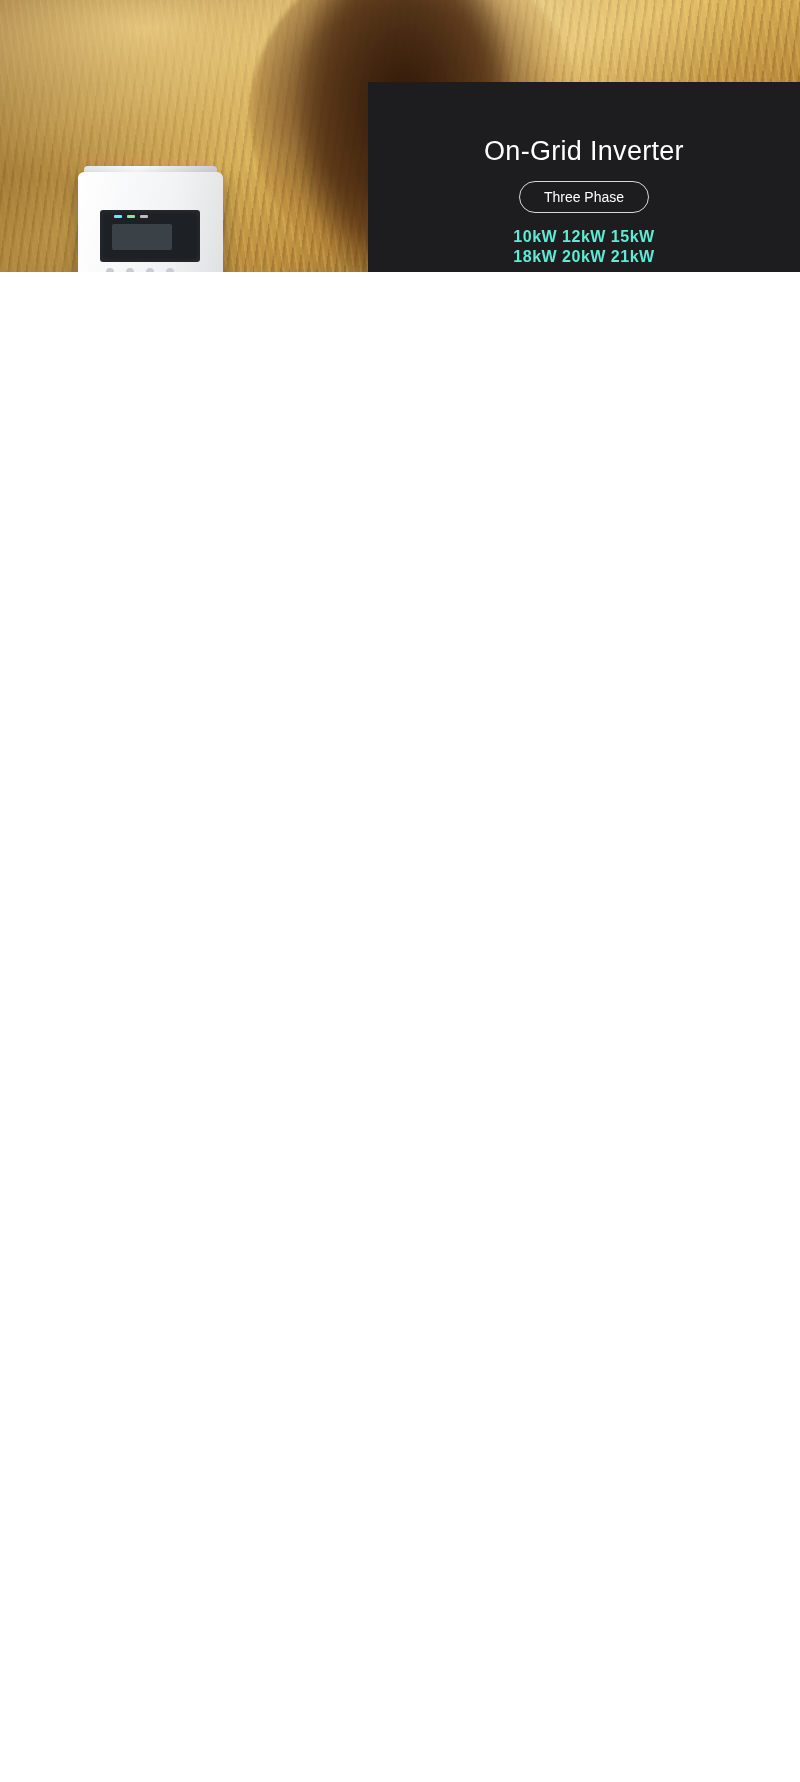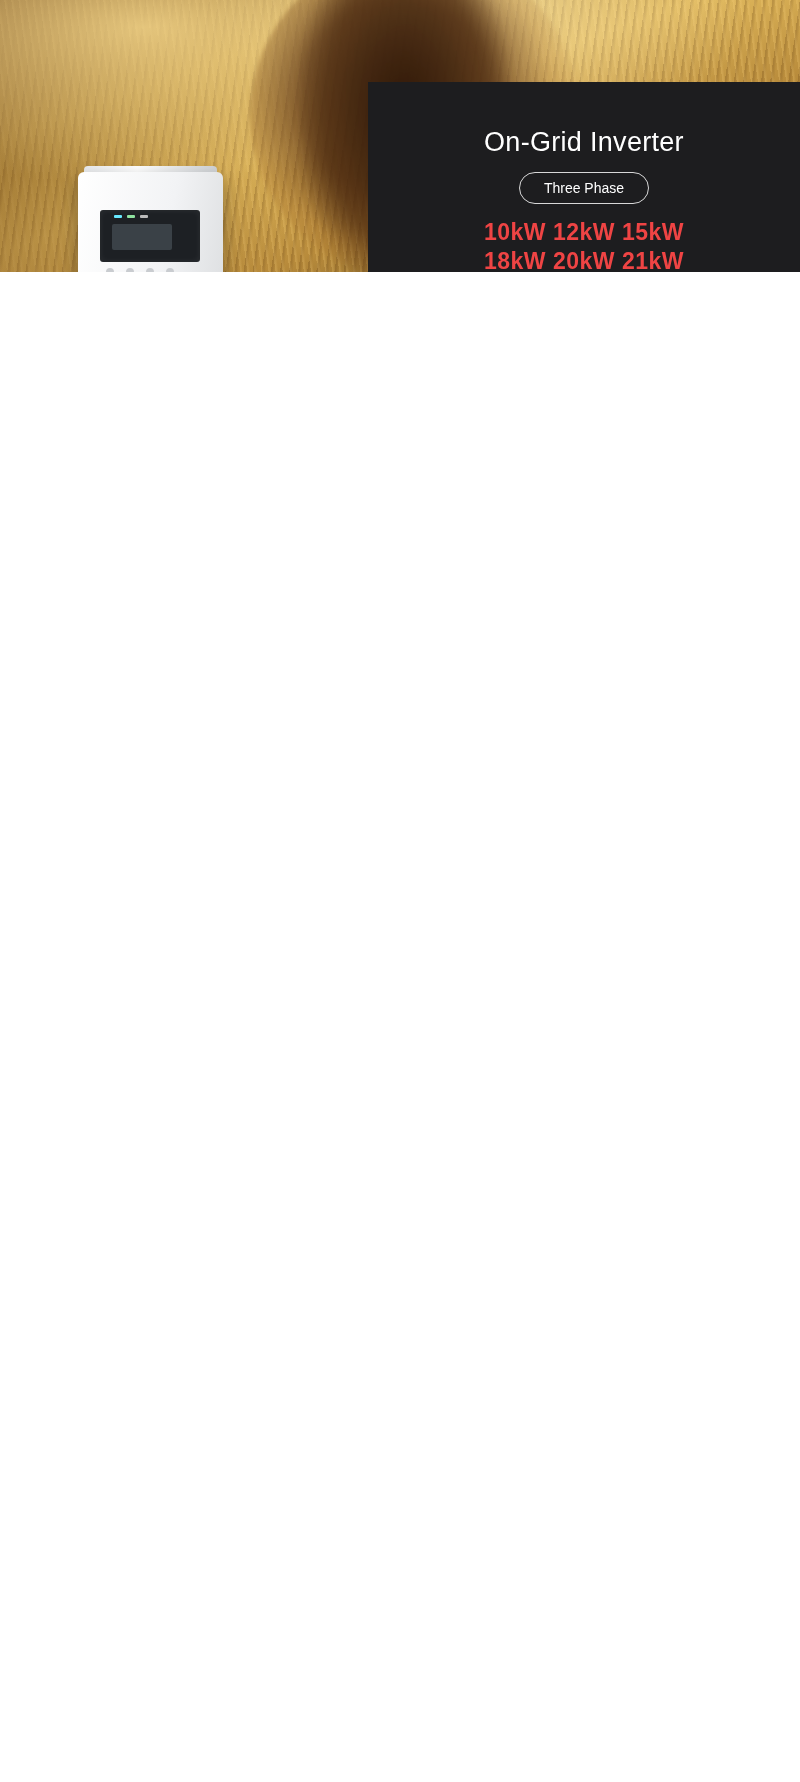--- a/index.html
+++ b/index.html
@@ -94,21 +94,21 @@
     z-index:6;
   }
   .banner h1 {
     margin:0 0 14px 0; font-size:27px; font-weight:400; color:#ffffff; letter-spacing:.3px;
   }
   .banner .pill {
     border:1px solid #d8d8d8; border-radius:18px; color:#fff; font-size:14px;
     padding:7px 24px; margin-bottom:14px;
   }
   .banner .kw {
-    color:#ef4444; font-weight:bold; font-size:23px; line-height:1.25; text-align:right;
+    color:#5eead4; font-weight:bold; font-size:16px; line-height:1.25; text-align:right;
     letter-spacing:.5px;
   }
 
   
   .features {
     position:absolute; left:380px; top:292px; width:400px;
   }
   .feat { display:flex; align-items:center; margin-bottom:22px; }
   .feat-icon {
     width:32px; height:32px; border:1.5px solid #2f78c4; border-radius:6px;

